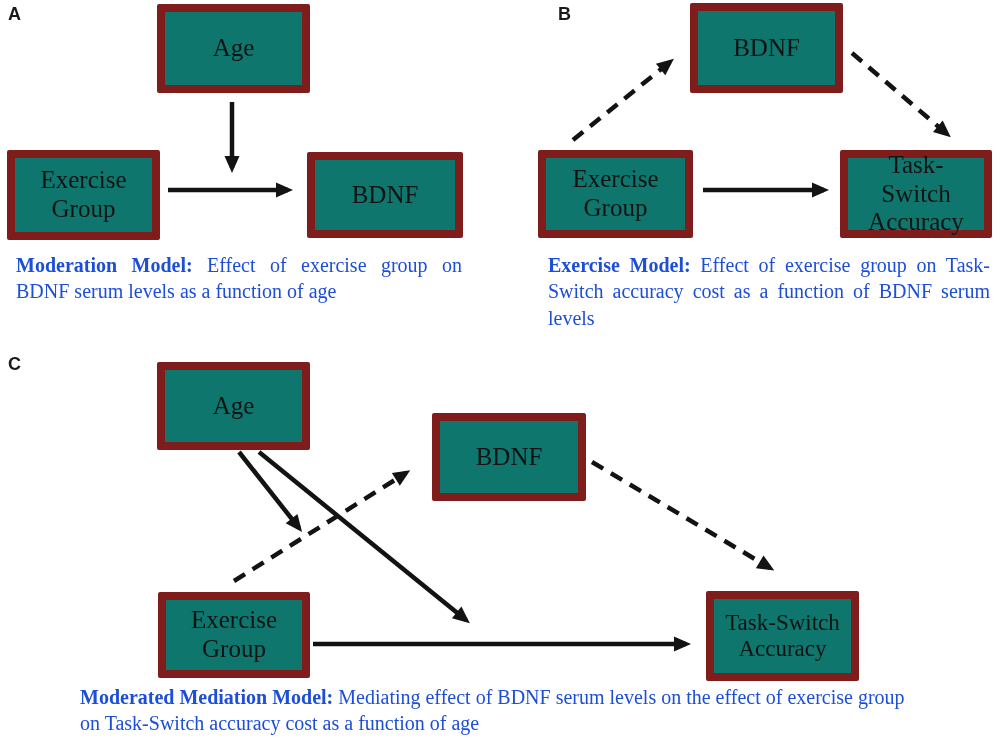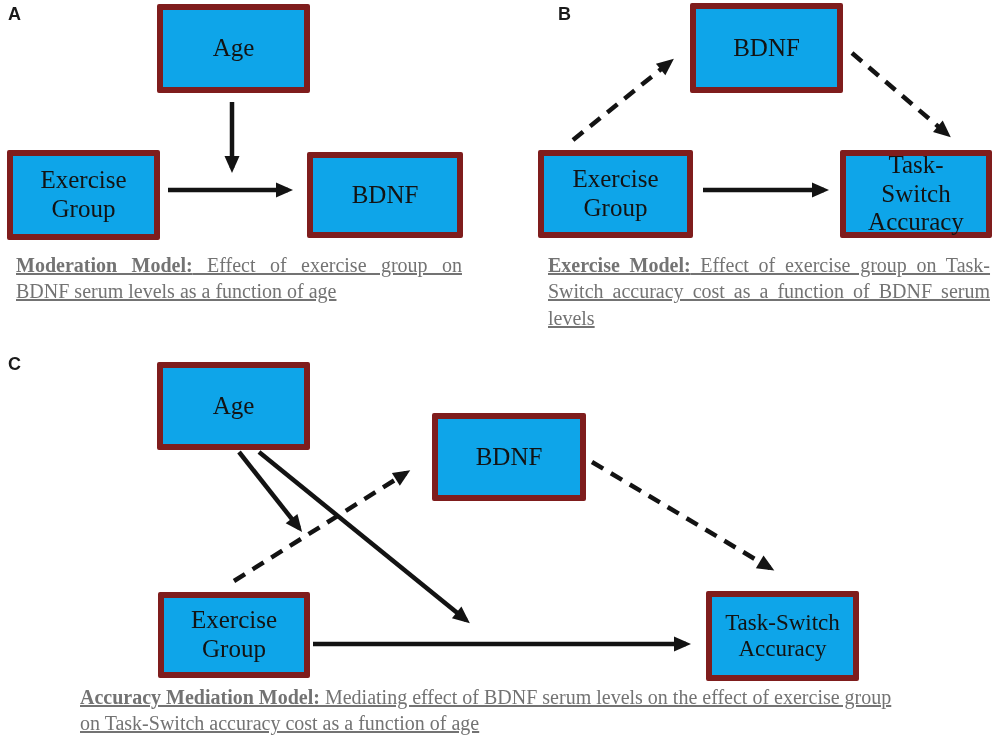--- a/index.html
+++ b/index.html
@@ -14,37 +14,36 @@
   .panel-label{
     position:absolute;
     font-family:"Liberation Sans", sans-serif;
     font-weight:bold;
     font-size:18px;
     color:#1a1a1a;
   }
   .node{
     position:absolute;
     box-sizing:border-box;
-    border:6px solid #7f1d1d;
+    border:8px solid #7f1d1d;
     border-radius:2px;
-    background:#0ea5e9;
+    background:#0f766e;
     display:flex;
     align-items:center;
     justify-content:center;
     text-align:center;
     font-size:25px;
     line-height:1.15;
     padding:2px 10px;
   }
   .caption{
     position:absolute;
     font-size:20px;
     line-height:1.32;
-    color:#737373;
-    text-decoration:underline;
+    color:#1d4ed8;
   }
   .caption.justified{ text-align:justify; }
   .caption b{ font-weight:bold; }
   svg.arrows{
     position:absolute;
     left:0;top:0;
     pointer-events:none;
   }
   svg.arrows line{ stroke:#131313; }
   .solid{ stroke-width:4.5; }
@@ -86,15 +85,15 @@
   <div class="node" style="left:690px;top:3px;width:153px;height:90px;">BDNF</div>
   <div class="node" style="left:538px;top:150px;width:155px;height:88px;">Exercise Group</div>
   <div class="node" style="left:840px;top:150px;width:152px;height:88px;">Task-Switch Accuracy</div>
   <div class="caption justified" style="left:548px;top:252px;width:442px;"><b>Exercise Model:</b><span> Effect of exercise group on Task-Switch accuracy cost as a function of BDNF serum levels</span></div>
 
   <div class="panel-label" style="left:8px;top:354px;">C</div>
   <div class="node" style="left:157px;top:362px;width:153px;height:88px;">Age</div>
   <div class="node" style="left:432px;top:413px;width:154px;height:88px;">BDNF</div>
   <div class="node" style="left:158px;top:592px;width:152px;height:86px;">Exercise Group</div>
   <div class="node" style="left:706px;top:591px;width:153px;height:90px;font-size:23px;">Task-Switch Accuracy</div>
-  <div class="caption" style="left:80px;top:684px;width:830px;"><b>Accuracy Mediation Model:</b><span> Mediating effect of BDNF serum levels on the effect of exercise group on Task-Switch accuracy cost as a function of age</span></div>
+  <div class="caption" style="left:80px;top:684px;width:830px;"><b>Moderated Mediation Model:</b><span> Mediating effect of BDNF serum levels on the effect of exercise group on Task-Switch accuracy cost as a function of age</span></div>
 
 </div>
 
 </body></html>

